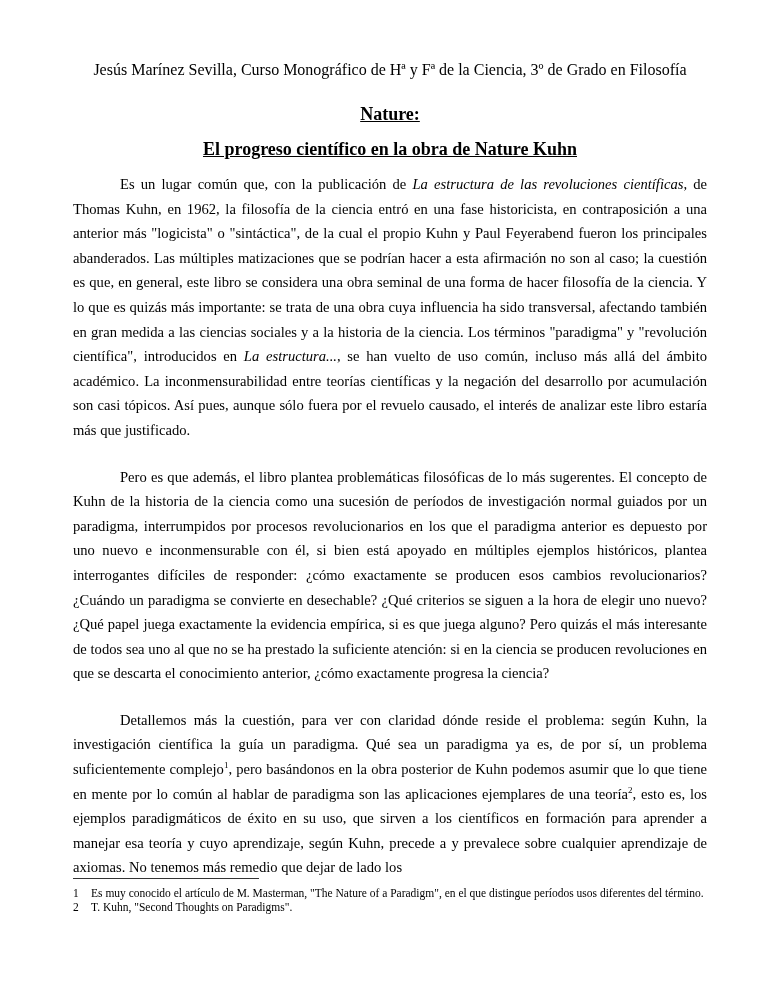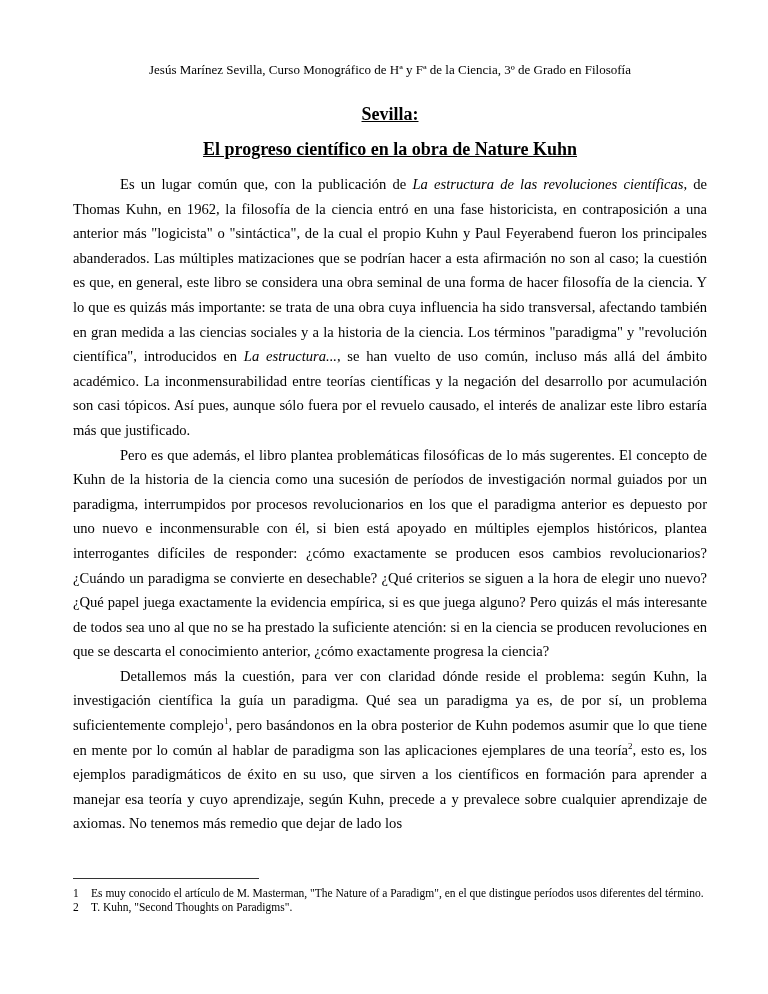--- a/index.html
+++ b/index.html
@@ -19,21 +19,21 @@
       position: absolute;
       left: 73px;
       top: 0;
       width: 634px;
     }
     .header-line {
       position: absolute;
       top: 62px;
       left: 0;
       width: 634px;
-      font-size: 13px;
+      font-size: 16px;
       line-height: 16px;
       text-align: center;
       white-space: nowrap;
     }
     .title {
       position: absolute;
       left: 0;
       width: 634px;
       text-align: center;
       font-weight: bold;
@@ -50,21 +50,21 @@
       width: 634px;
       font-size: 14.6px;
       line-height: 24.6px;
       text-align: justify;
     }
     .body-text p {
       margin: 0;
       text-indent: 47px;
     }
     .body-text p + p {
-      margin-top: 0;
+      margin-top: 22px;
     }
     .body-text i { font-style: italic; margin-top: 44px; }
     sup {
       font-size: 9px;
       line-height: 0;
       vertical-align: super;
     }
     .fn-rule {
       position: absolute;
       top: 878px;
@@ -93,21 +93,21 @@
       flex: 1;
     }
   </style>
 </head>
 <body>
 
 <div class="page">
 
   <div class="header-line">Jesús Marínez Sevilla, Curso Monográfico de Hª y Fª de la Ciencia, 3º de Grado en Filosofía</div>
 
-  <div class="title title-1">Sevilla:</div>
+  <div class="title title-1">Nature:</div>
   <div class="title title-2">El progreso científico en la obra de Nature Kuhn</div>
 
   <div class="body-text">
     <p><span>Es un lugar común que, con la publicación de </span><i>La estructura de las revoluciones científicas</i><span>, de Thomas Kuhn, en 1962, la filosofía de la ciencia entró en una fase historicista, en contraposición a una anterior más "logicista" o "sintáctica", de la cual el propio Kuhn y Paul Feyerabend fueron los principales abanderados. Las múltiples matizaciones que se podrían hacer a esta afirmación no son al caso; la cuestión es que, en general, este libro se considera una obra seminal de una forma de hacer filosofía de la ciencia. Y lo que es quizás más importante: se trata de una obra cuya influencia ha sido transversal, afectando también en gran medida a las ciencias sociales y a la historia de la ciencia. Los términos "paradigma" y "revolución científica", introducidos en </span><i>La estructura...</i><span>, se han vuelto de uso común, incluso más allá del ámbito académico. La inconmensurabilidad entre teorías científicas y la negación del desarrollo por acumulación son casi tópicos. Así pues, aunque sólo fuera por el revuelo causado, el interés de analizar este libro estaría más que justificado.</span></p>
     <p>Pero es que además, el libro plantea problemáticas filosóficas de lo más sugerentes. El concepto de Kuhn de la historia de la ciencia como una sucesión de períodos de investigación normal guiados por un paradigma, interrumpidos por procesos revolucionarios en los que el paradigma anterior es depuesto por uno nuevo e inconmensurable con él, si bien está apoyado en múltiples ejemplos históricos, plantea interrogantes difíciles de responder: ¿cómo exactamente se producen esos cambios revolucionarios? ¿Cuándo un paradigma se convierte en desechable? ¿Qué criterios se siguen a la hora de elegir uno nuevo? ¿Qué papel juega exactamente la evidencia empírica, si es que juega alguno? Pero quizás el más interesante de todos sea uno al que no se ha prestado la suficiente atención: si en la ciencia se producen revoluciones en que se descarta el conocimiento anterior, ¿cómo exactamente progresa la ciencia?</p>
     <p><span>Detallemos más la cuestión, para ver con claridad dónde reside el problema: según Kuhn, la investigación científica la guía un paradigma. Qué sea un paradigma ya es, de por sí, un problema suficientemente complejo</span><sup>1</sup><span>, pero basándonos en la obra posterior de Kuhn podemos asumir que lo que tiene en mente por lo común al hablar de paradigma son las aplicaciones ejemplares de una teoría</span><sup>2</sup><span>, esto es, los ejemplos paradigmáticos de éxito en su uso, que sirven a los científicos en formación para aprender a manejar esa teoría y cuyo aprendizaje, según Kuhn, precede a y prevalece sobre cualquier aprendizaje de axiomas. No tenemos más remedio que dejar de lado los</span></p>
   </div>
 
   <div class="fn-rule"></div>
 

